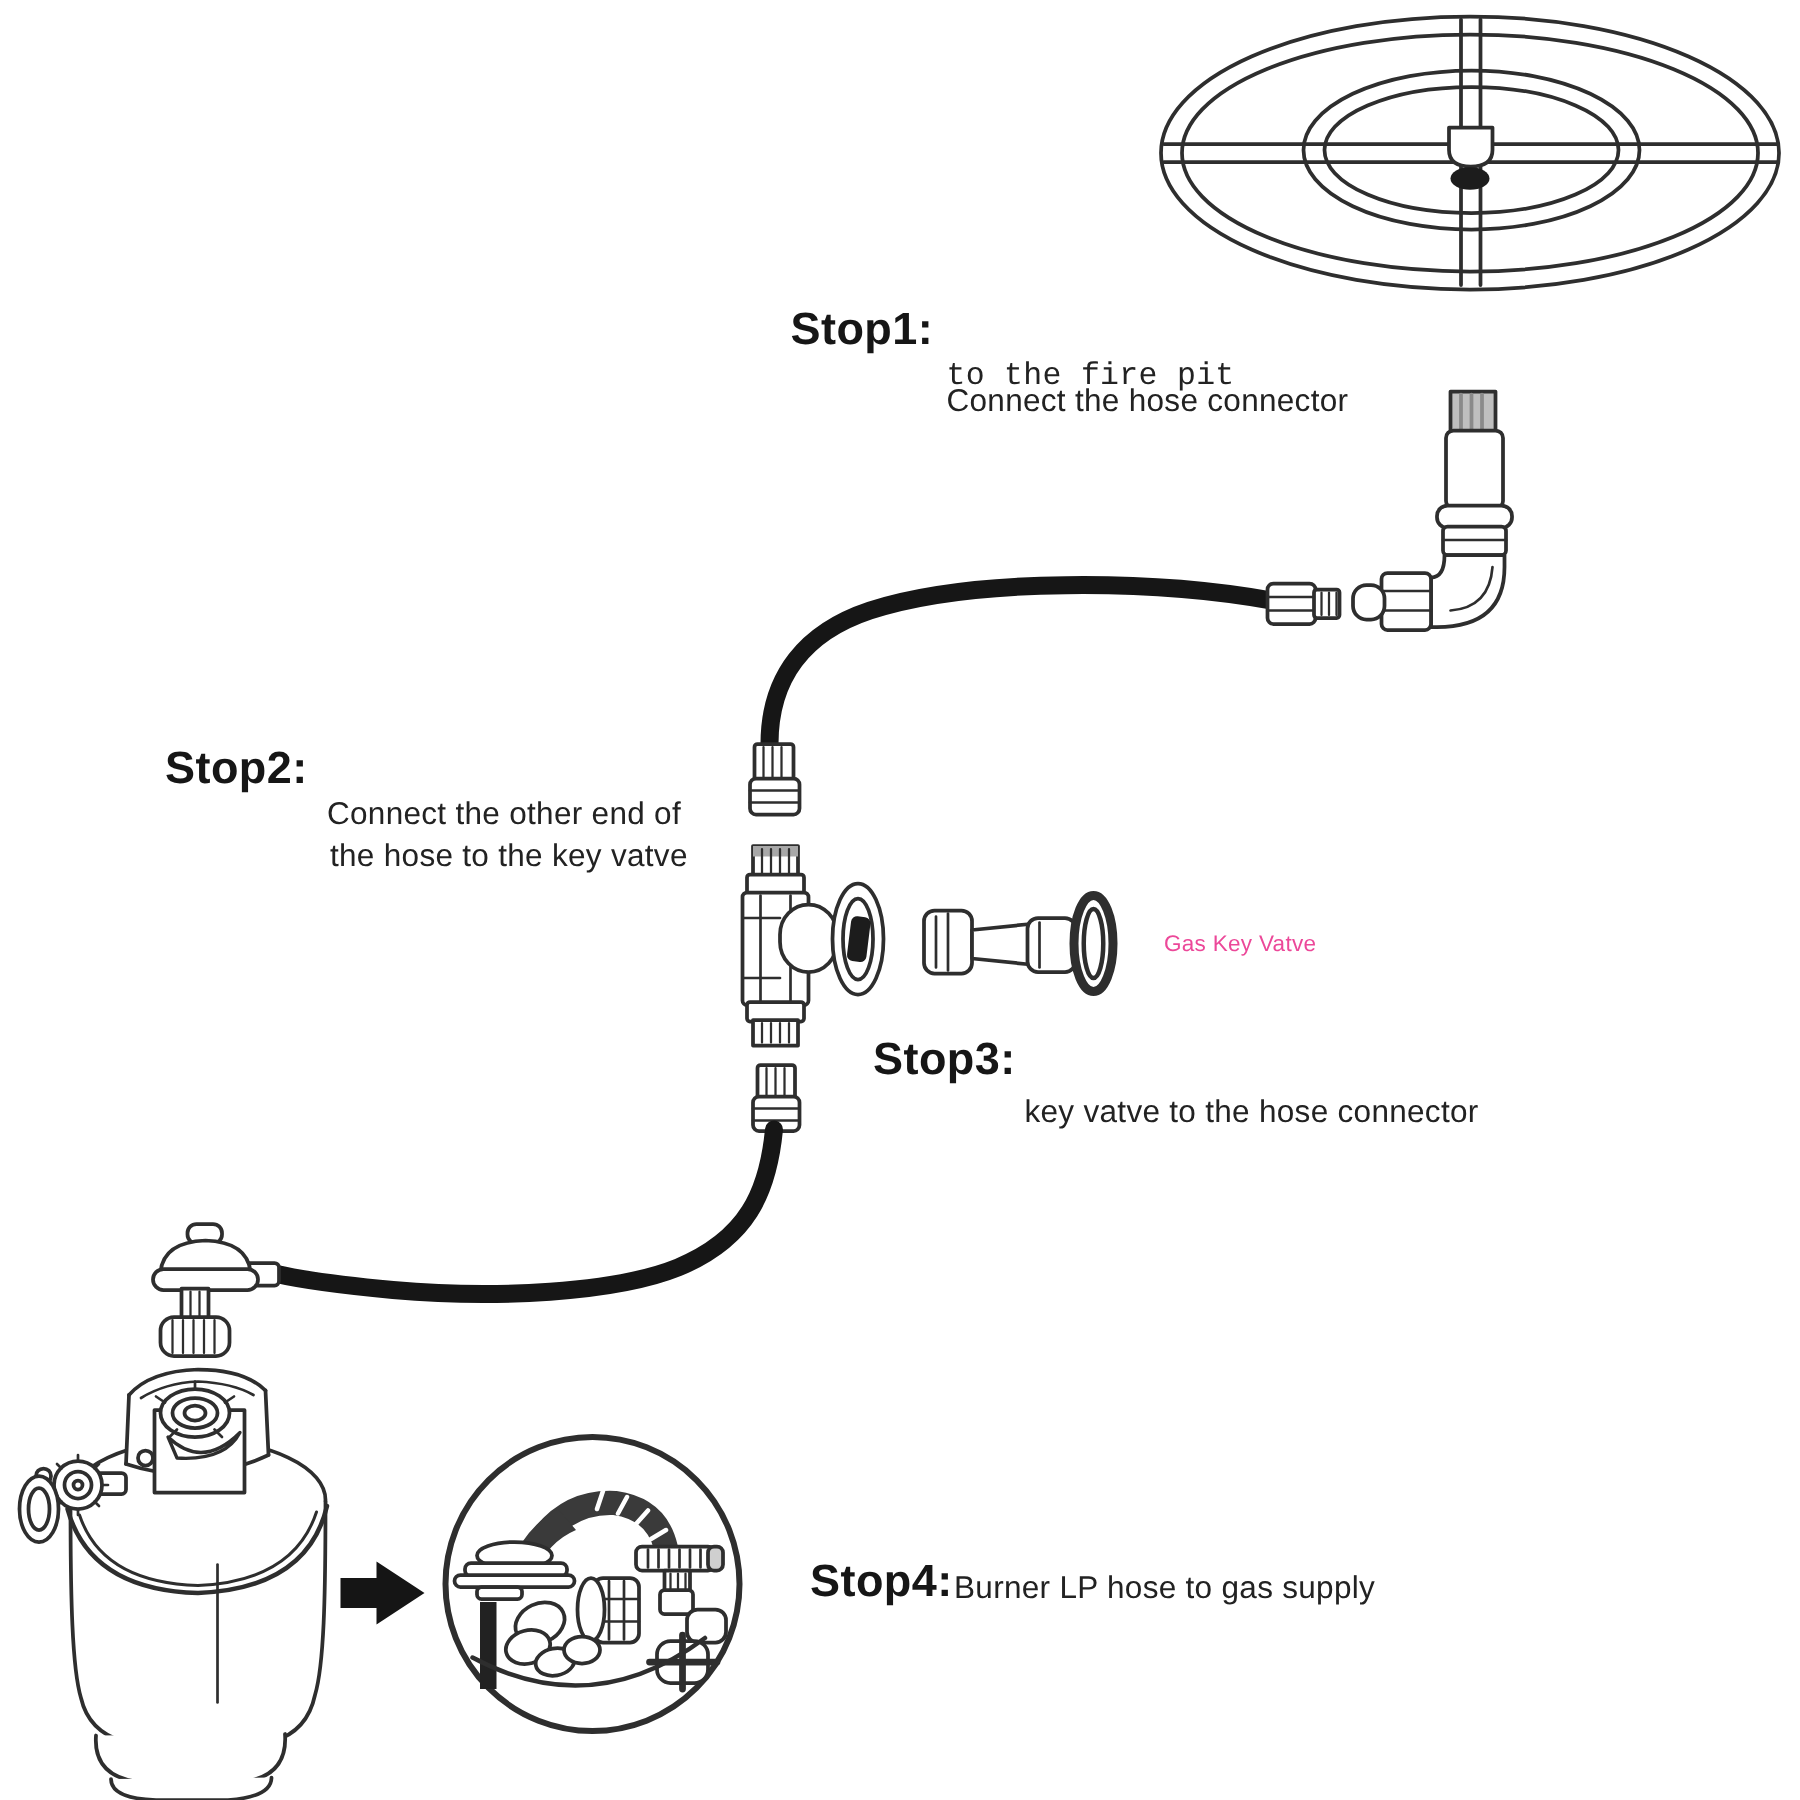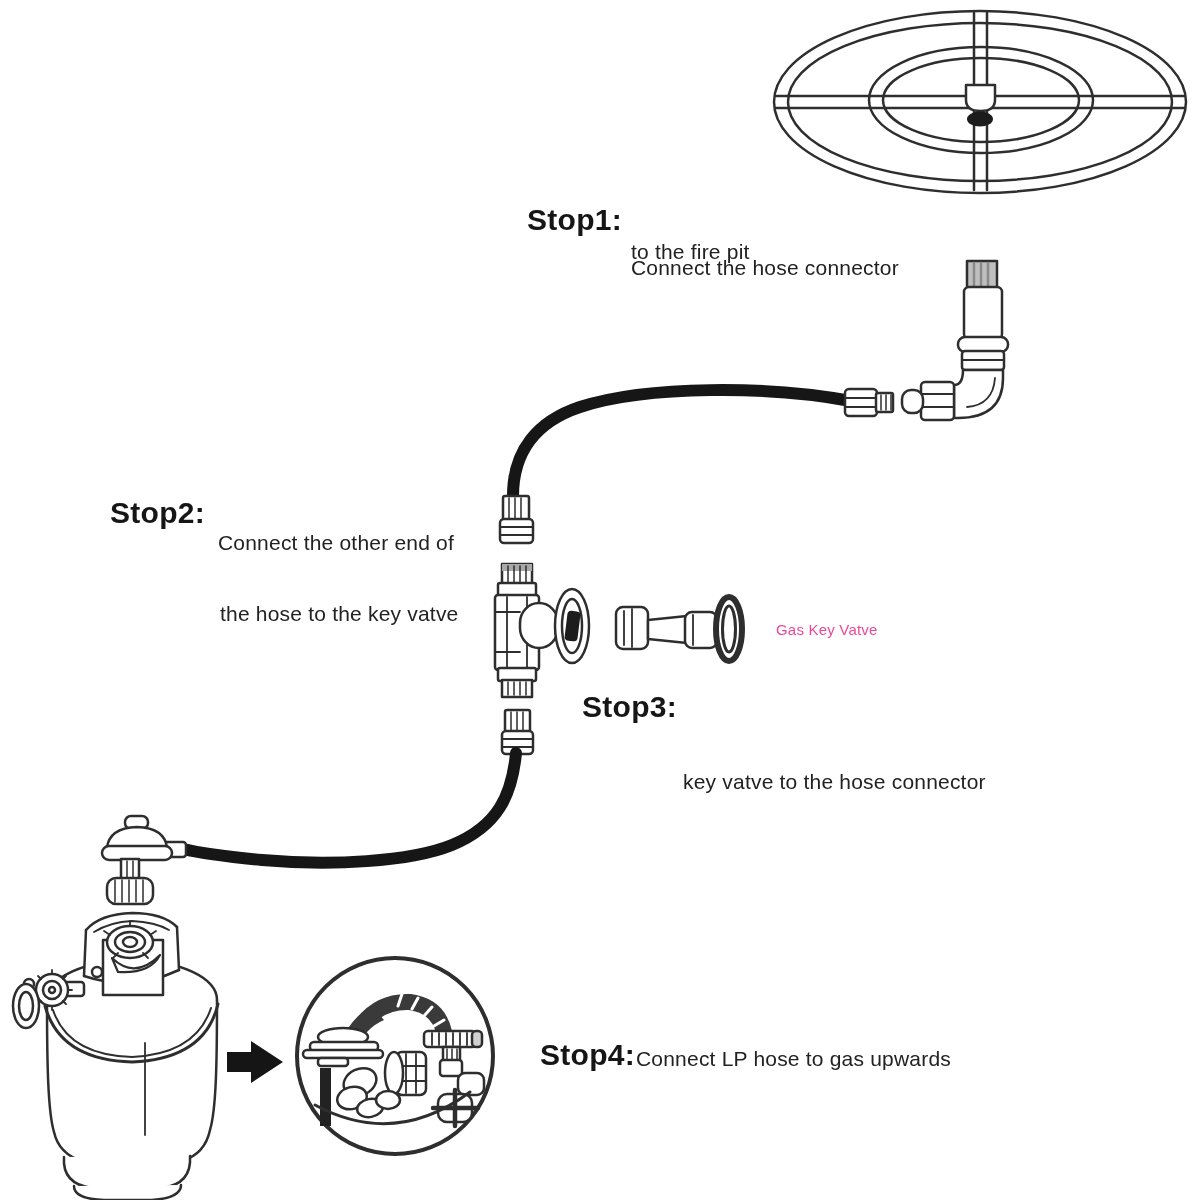--- a/index.html
+++ b/index.html
@@ -172,27 +172,27 @@
         <ellipse cx="370" cy="1108" rx="13" ry="9" fill="#ffffff" transform="rotate(-10 370 1108)"></ellipse>
         <ellipse cx="388" cy="1100" rx="12" ry="9" fill="#ffffff"></ellipse>
         <path d="M315 1105 Q395 1148 470 1092" stroke-width="3"></path>
       </g>
 
     </g>
   </svg>
 
   <div class="step-label" style="left:527px;top:203px;">Stop1:</div>
   <div class="step-text" style="left:631px;top:212px;margin-top:44px;">Connect the hose connector</div>
-  <div class="step-text" style="left:631px;top:240px;">to the fire pit</div>
+  <div class="step-text" style="left:631px;top:240px;font-family:Liberation Mono, monospace;">to the fire pit</div>
 
   <div class="step-label" style="left:110px;top:496px;">Stop2:</div>
   <div class="step-text" style="left:218px;top:531px;text-align:center;">Connect the other end of</div>
-  <div class="step-text" style="left:220px;top:559px;margin-top:43px;">the hose to the key vatve</div>
+  <div class="step-text" style="left:220px;top:559px;">the hose to the key vatve</div>
 
   <div class="step-label" style="left:582px;top:690px;">Stop3:</div>
-  <div class="step-text" style="left:683px;top:730px;margin-top:40px;">key vatve to the hose connector</div>
+  <div class="step-text" style="left:683px;top:730px;">key vatve to the hose connector</div>
 
   <div class="part-label" style="left:776px;top:621px;">Gas Key Vatve</div>
 
   <div class="step-label" style="left:530px;top:1038px;margin-left:10px;">Stop4:</div>
-  <div class="step-text" style="left:636px;top:1047px;">Connect LP hose to gas upwards</div>
+  <div class="step-text" style="left:636px;top:1047px;">Burner LP hose to gas supply</div>
 
 </div>
 
 </body></html>

